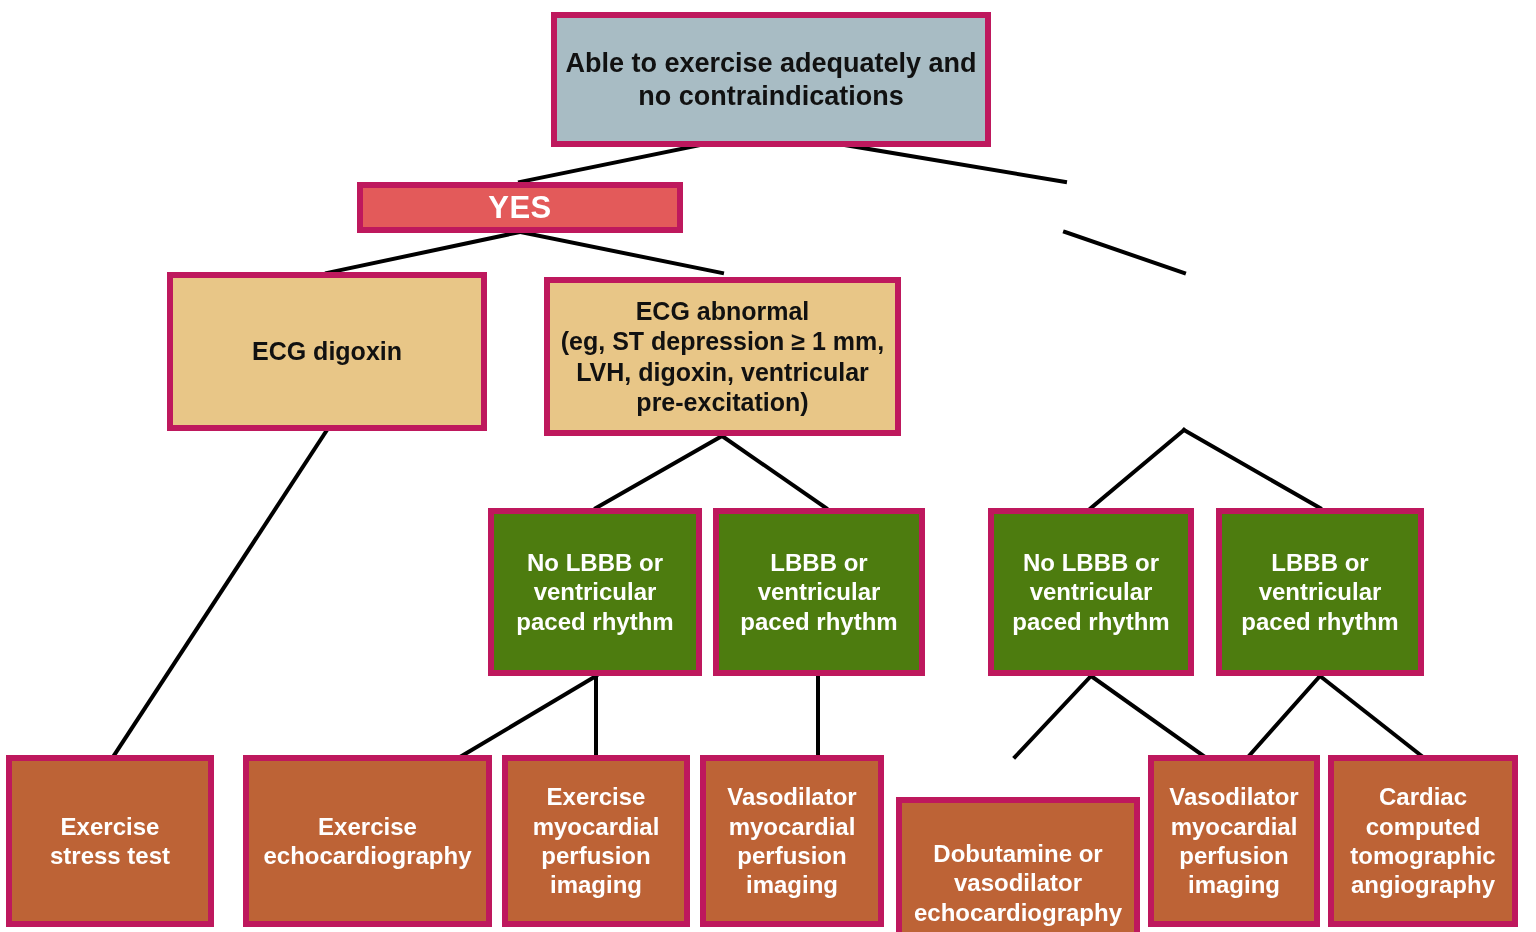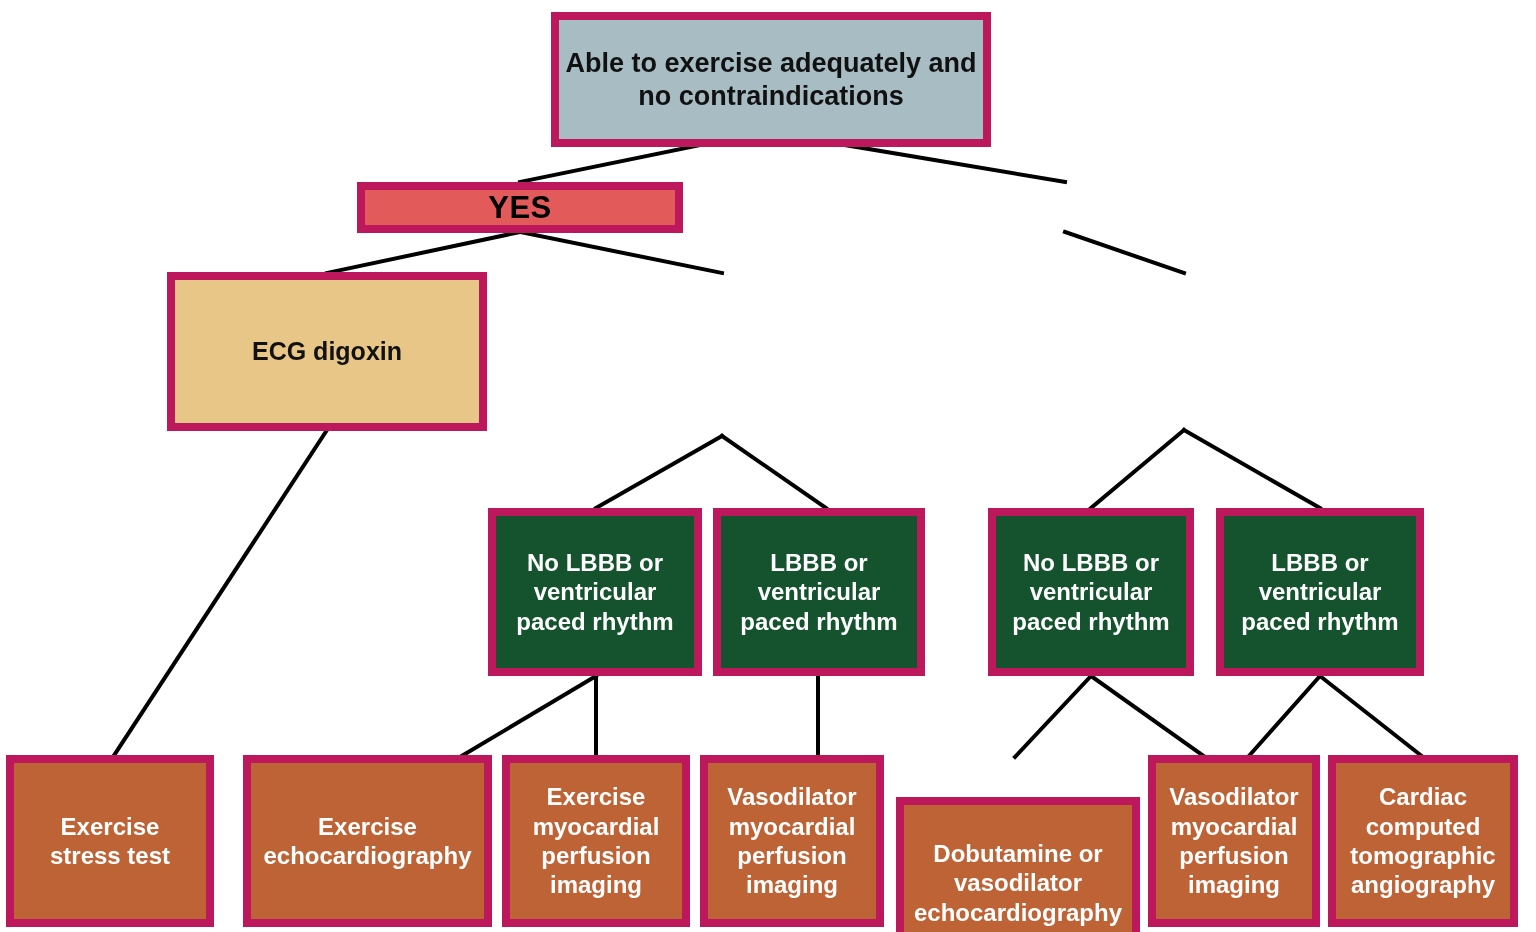--- a/index.html
+++ b/index.html
@@ -23,49 +23,49 @@
     left: 0;
     top: 0;
     width: 1536px;
     height: 932px;
     pointer-events: none;
     z-index: 1;
   }
   .node {
     position: absolute;
     box-sizing: border-box;
-    border: 8px solid #be185d;
+    border: 6px solid #be185d;
     display: flex;
     align-items: center;
     justify-content: center;
     text-align: center;
     z-index: 2;
     font-weight: bold;
     line-height: 1.22;
     padding: 2px 6px;
     white-space: pre-line;
   }
   .node-root {
     background: #a8bcc4;
     color: #111111;
     font-size: 27px;
   }
   .node-decision {
     background: #e35a5a;
-    color: #000000;
+    color: #ffffff;
     font-size: 31px;
     letter-spacing: 0.5px;
   }
   .node-ecg {
     background: #e8c687;
     color: #111111;
     font-size: 25px;
   }
   .node-rhythm {
-    background: #14532d;
+    background: #4d7c0f;
     color: #ffffff;
     font-size: 24px;
   }
   .node-test {
     background: #bd6336;
     color: #ffffff;
     font-size: 24px;
   }
 </style>
 </head>
@@ -106,20 +106,24 @@
   </svg>
 
   <div class="node node-root" style="left:551px; top:12px; width:440px; height:135px;">Able to exercise adequately and
 no contraindications</div>
 
   <div class="node node-decision" style="left:357px; top:182px; width:326px; height:51px;">YES</div>
 
 
   <div class="node node-ecg" style="left:167px; top:272px; width:320px; height:159px;">ECG digoxin</div>
 
+  <div class="node node-ecg" style="left:544px; top:277px; width:357px; height:159px;">ECG abnormal
+(eg, ST depression ≥ 1 mm,
+LVH, digoxin, ventricular
+pre-excitation)</div>
 
 
   <div class="node node-rhythm" style="left:488px; top:508px; width:214px; height:168px;">No LBBB or
 ventricular
 paced rhythm</div>
 
   <div class="node node-rhythm" style="left:713px; top:508px; width:212px; height:168px;">LBBB or
 ventricular
 paced rhythm</div>
 

